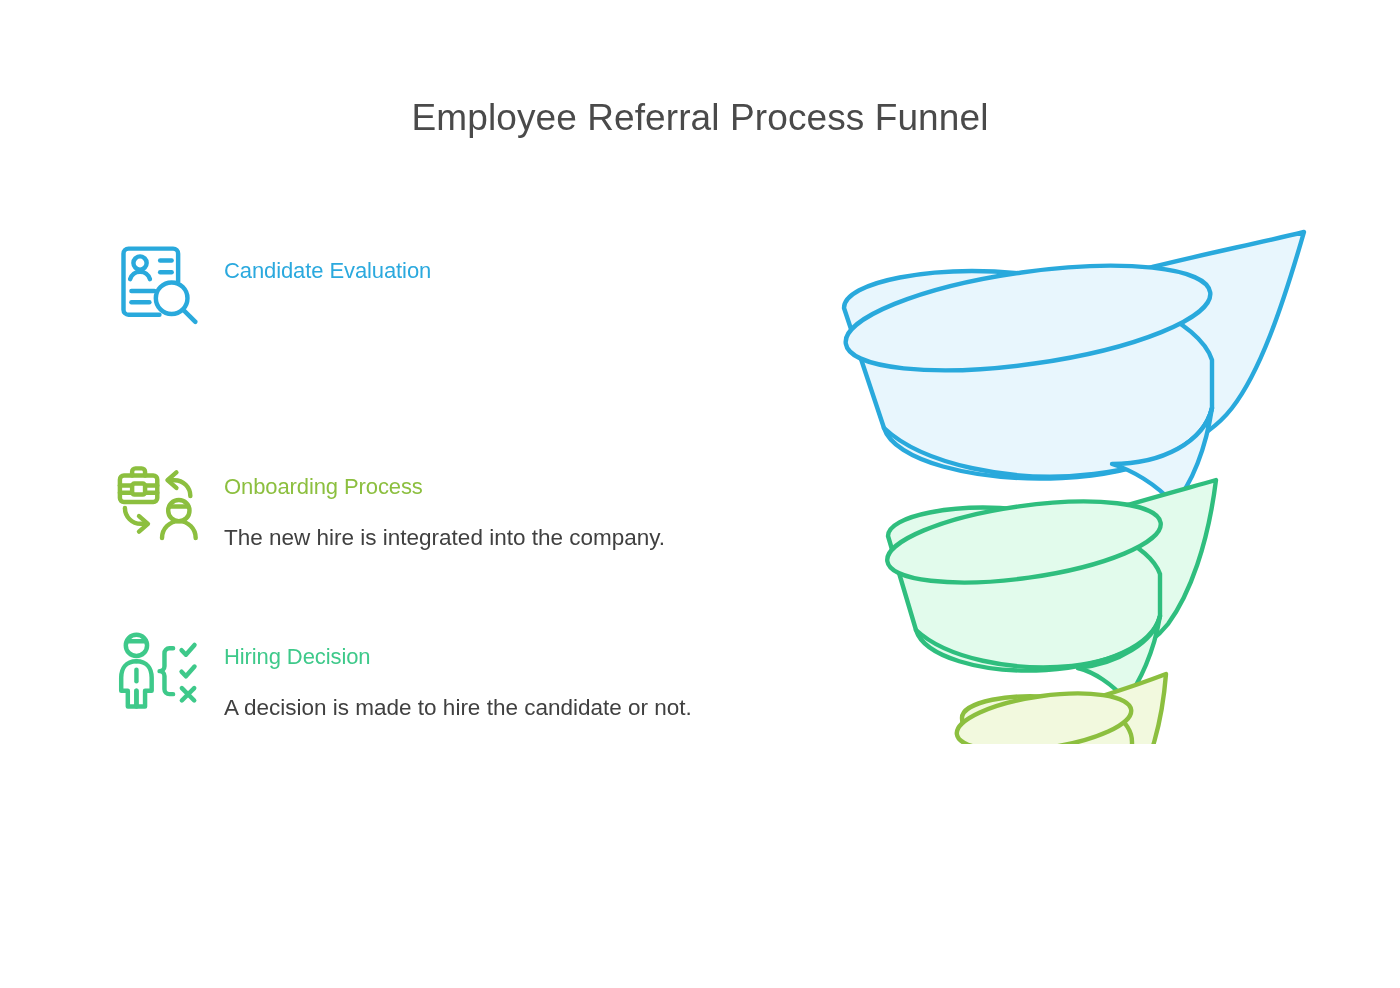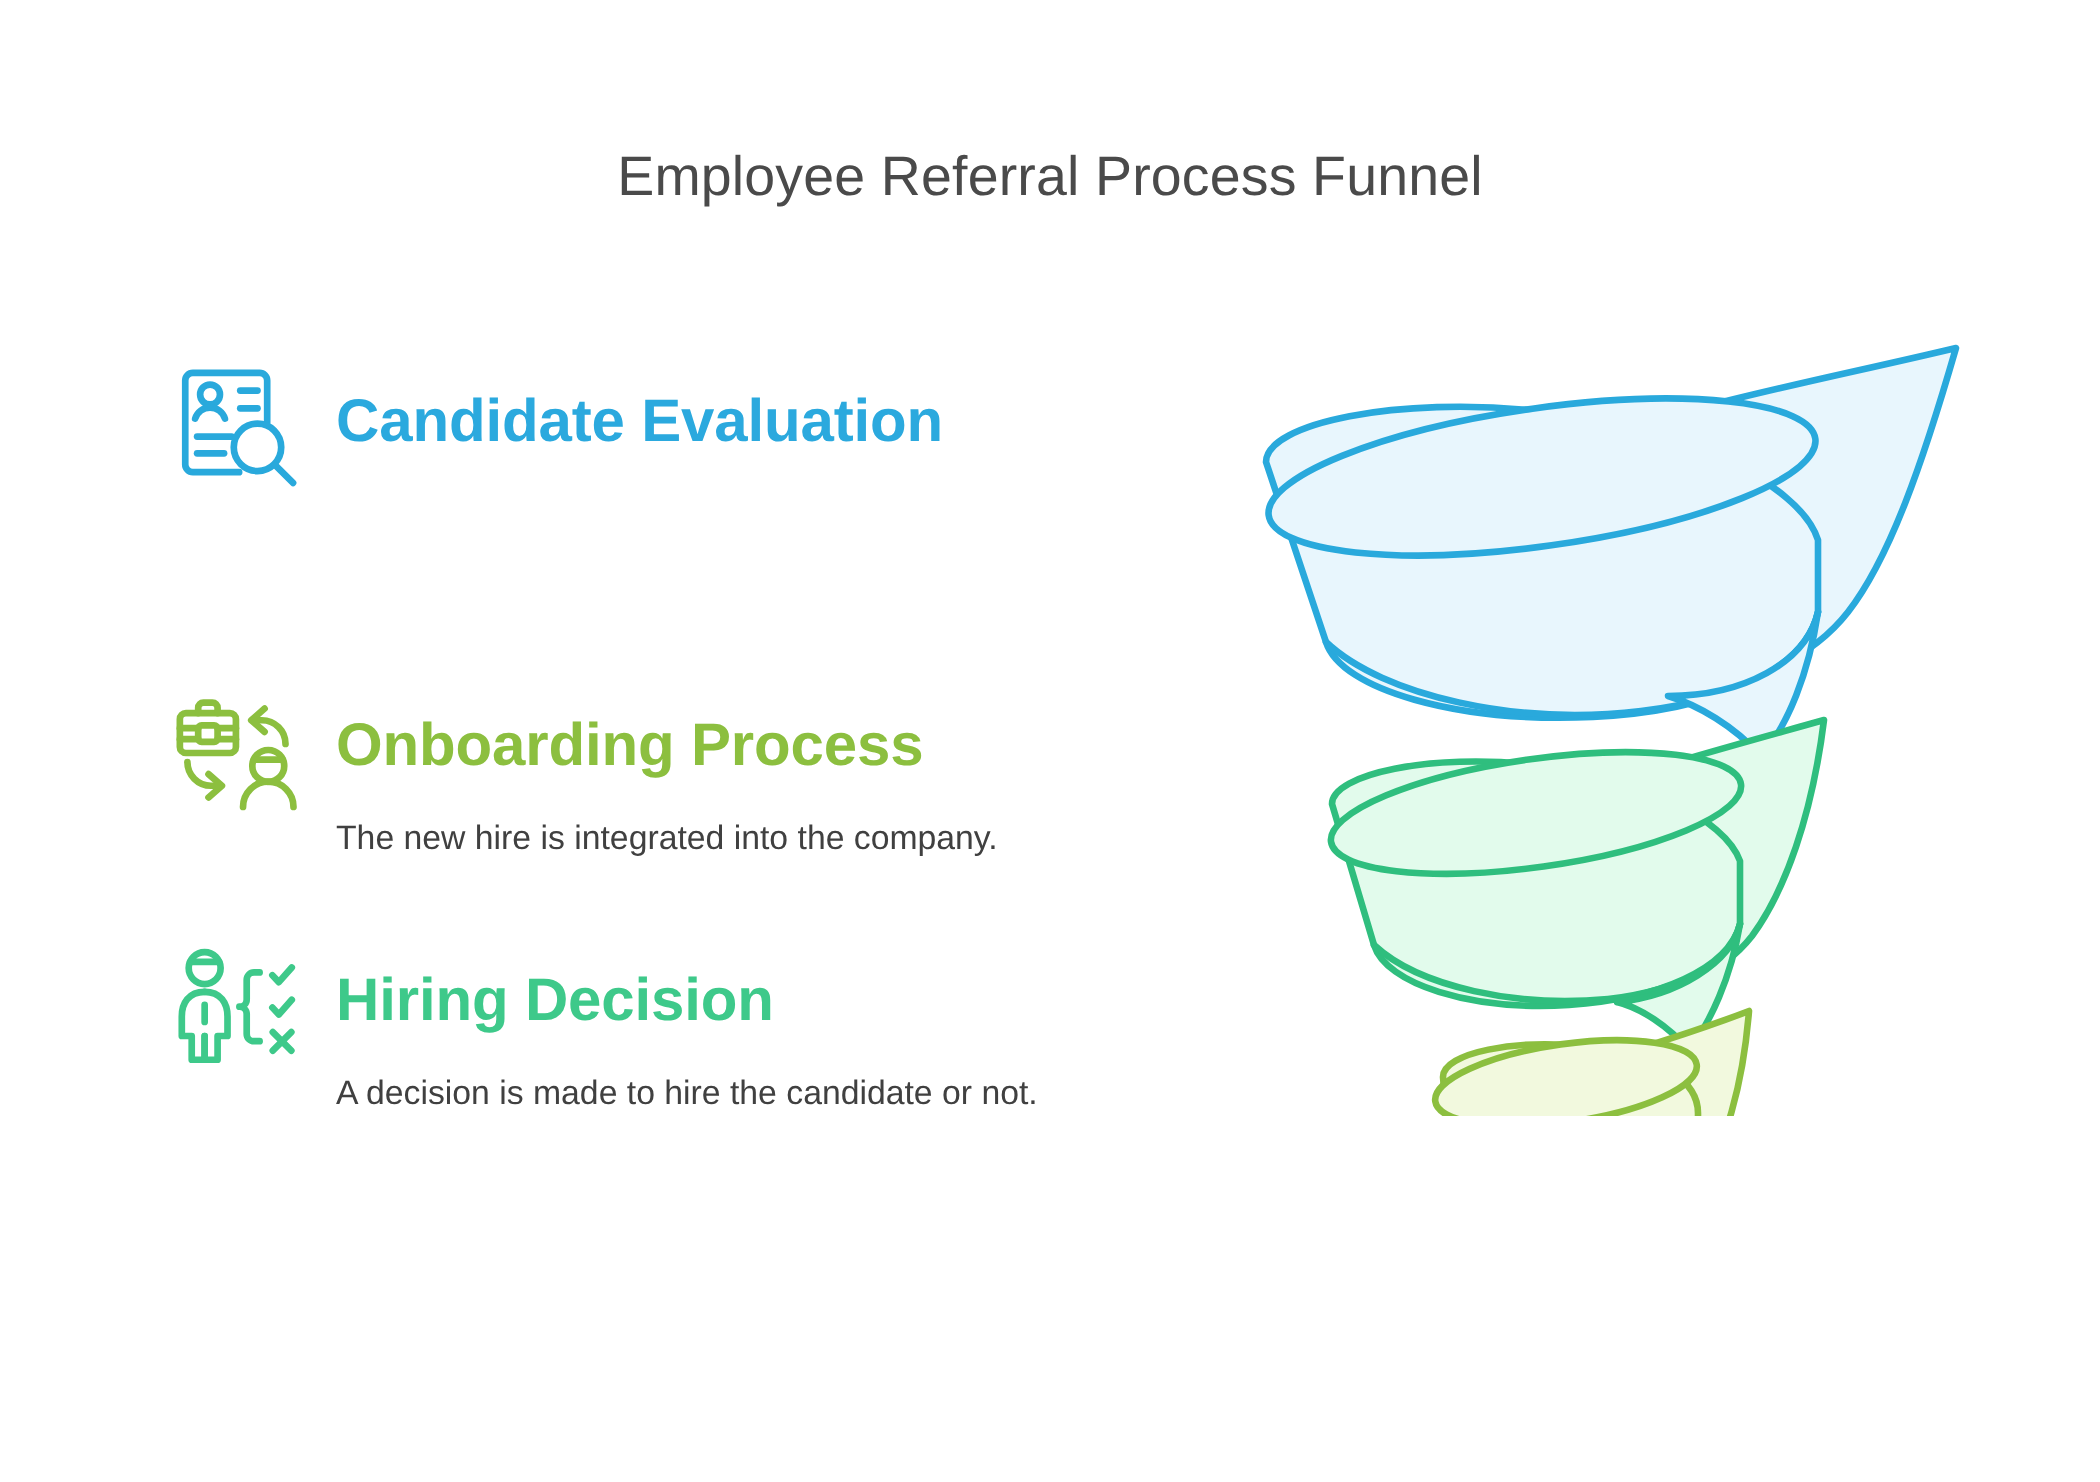--- a/index.html
+++ b/index.html
@@ -55,22 +55,22 @@
   .step-icon svg {
     display: block;
     width: 92px;
     height: 92px;
   }
   .step-body {
     margin-left: 112px;
     padding-top: 18px;
   }
   .step-heading {
-    font-size: 40px;
-    font-weight: bold;
+    font-size: 22px;
+    font-weight: normal;
     line-height: 1.15;
     margin: 0 0 22px 0;
     letter-spacing: -0.1px;
   }
   .step-desc {
     font-size: 22.5px;
     font-weight: 400;
     color: #404040;
     line-height: 1.55;
     margin: 0;

